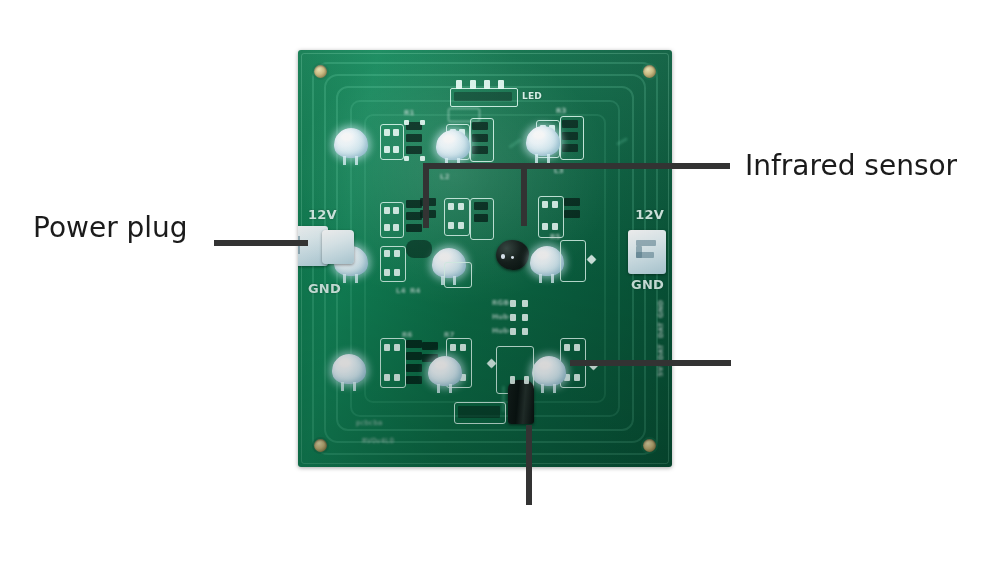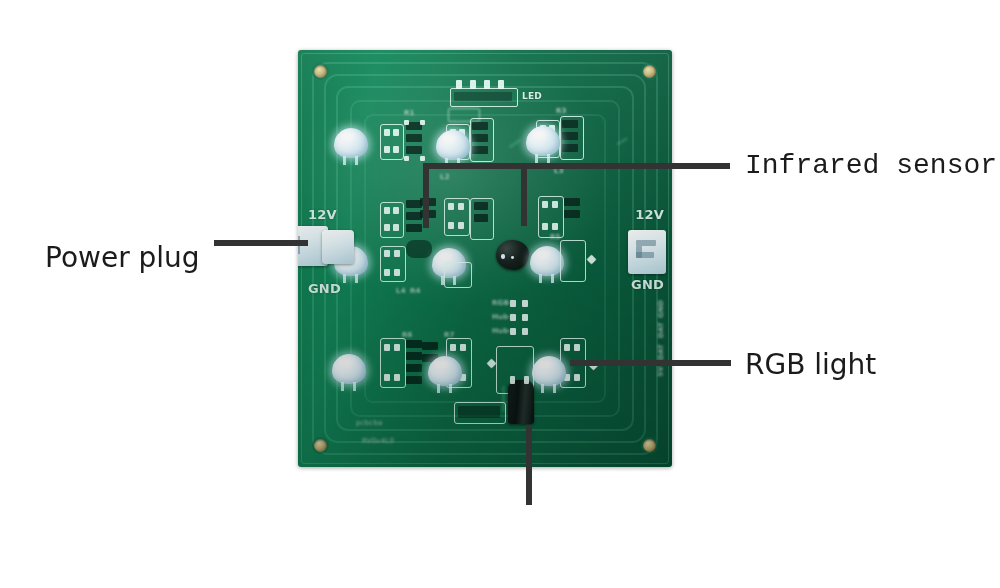--- a/index.html
+++ b/index.html
@@ -316,26 +316,25 @@
       <div class="slot" style="left:8px;top:22px;width:18px;height:6px;"></div>
       <div class="slot" style="left:8px;top:16px;width:6px;height:12px;"></div>
     </div>
     <div class="stxt" style="right:8px;top:228px;font-size:13px;">GND</div>
     <div class="stxt blur2" style="right:14px;top:250px;font-size:7px;transform:rotate(-90deg);transform-origin:right top;">GND</div>
     <div class="stxt blur2" style="right:14px;top:272px;font-size:7px;transform:rotate(-90deg);transform-origin:right top;">DAT</div>
     <div class="stxt blur2" style="right:14px;top:294px;font-size:7px;transform:rotate(-90deg);transform-origin:right top;">DAT</div>
     <div class="stxt blur2" style="right:14px;top:316px;font-size:7px;transform:rotate(-90deg);transform-origin:right top;">5V</div>
   </div>
 
-  <div class="lbl" style="left:33px;top:244px;margin-left:12px;">Power plug</div>
+  <div class="lbl" style="left:33px;top:214px;">Power plug</div>
   <div class="lead h" style="left:214px;top:240px;width:94px;"></div>
 
   <div class="lead h" style="left:423px;top:163px;width:307px;"></div>
   <div class="lead v" style="left:423px;top:163px;height:65px;"></div>
   <div class="lead v" style="left:521px;top:163px;height:63px;"></div>
-  <div class="lbl" style="left:745px;top:152px;font-family:Liberation Mono, monospace;">Infrared sensor</div>
+  <div class="lbl" style="left:745px;top:152px;">Infrared sensor</div>
 
   <div class="lead h" style="left:570px;top:360px;width:161px;"></div>
-  <div class="lbl" style="left:745px;top:351px;">RGB light</div>
 
   <div class="lead v" style="left:526px;top:425px;height:80px;"></div>
 
 </div>
 
 </body></html>

